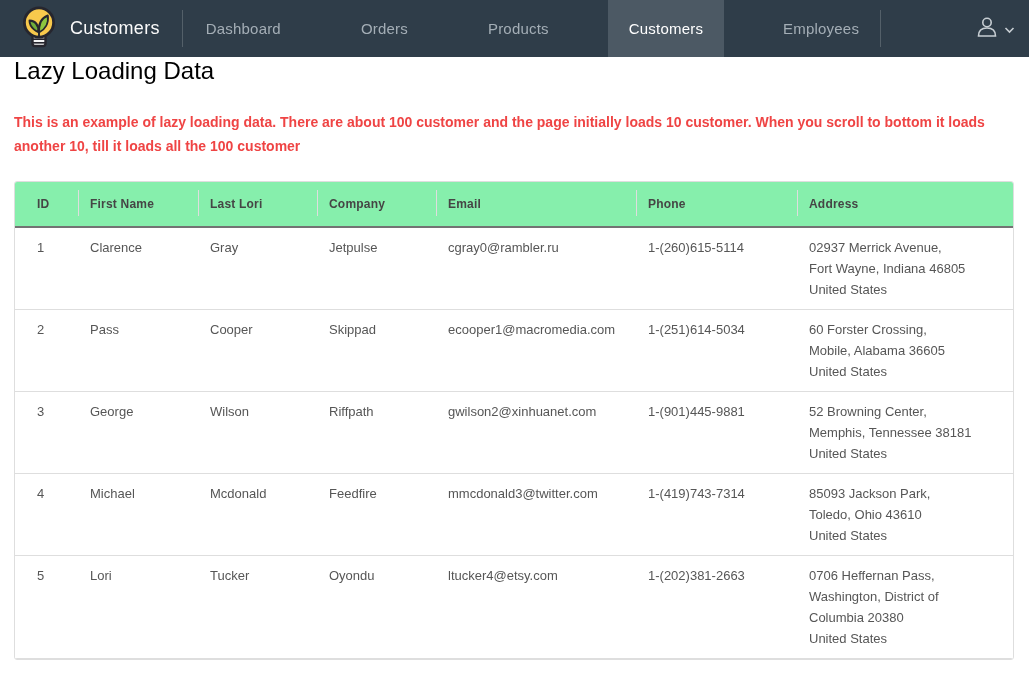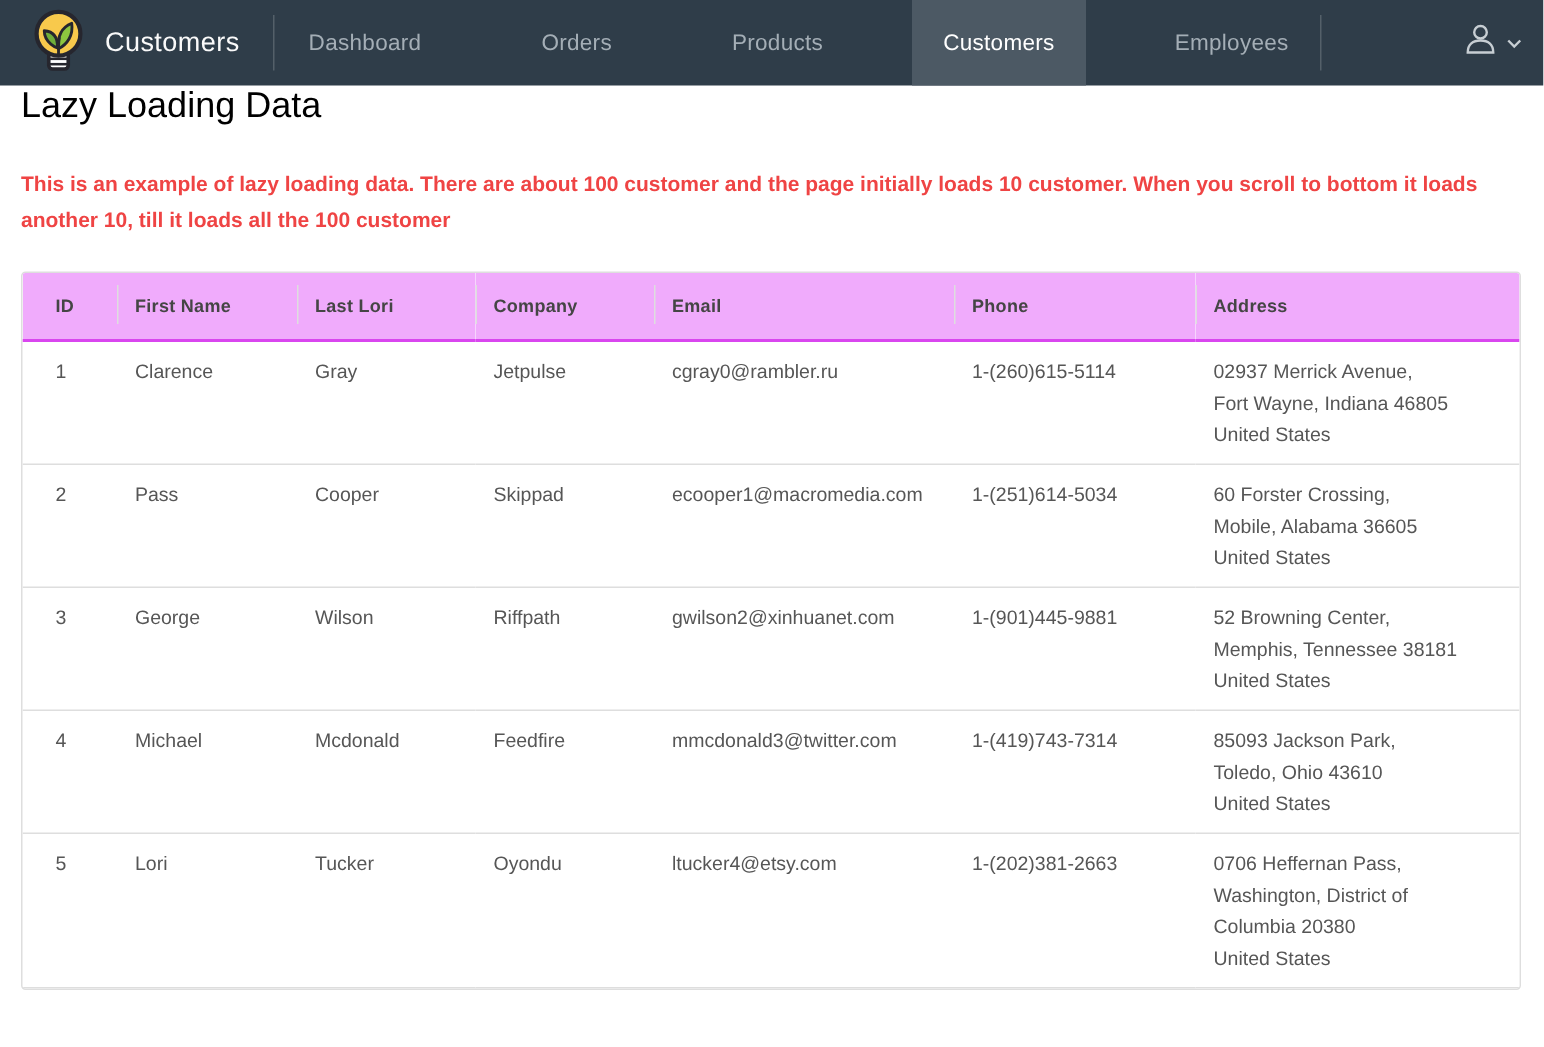--- a/index.html
+++ b/index.html
@@ -97,28 +97,28 @@
   }
   col.c-id      { width: 63px; }
   col.c-first   { width: 120px; }
   col.c-last    { width: 119px; }
   col.c-company { width: 119px; }
   col.c-email   { width: 200px; }
   col.c-phone   { width: 161px; }
   col.c-address { width: 216px; }
 
   thead th {
-    background: #f0abfc;
+    background: #86efac;
     height: 45px;
     font-size: 12px;
     font-weight: 600;
     color: #454545;
     text-align: left;
     padding: 0 12px;
-    border-bottom: 2px solid #d946ef;
+    border-bottom: 2px solid #737373;
     position: relative;
     letter-spacing: 0.2px;
   }
   thead th:first-child { padding-left: 22px; }
   thead th + th::before {
     content: "";
     position: absolute;
     left: 0; top: 8px; bottom: 10px;
     width: 1px;
     background: #dedede;

